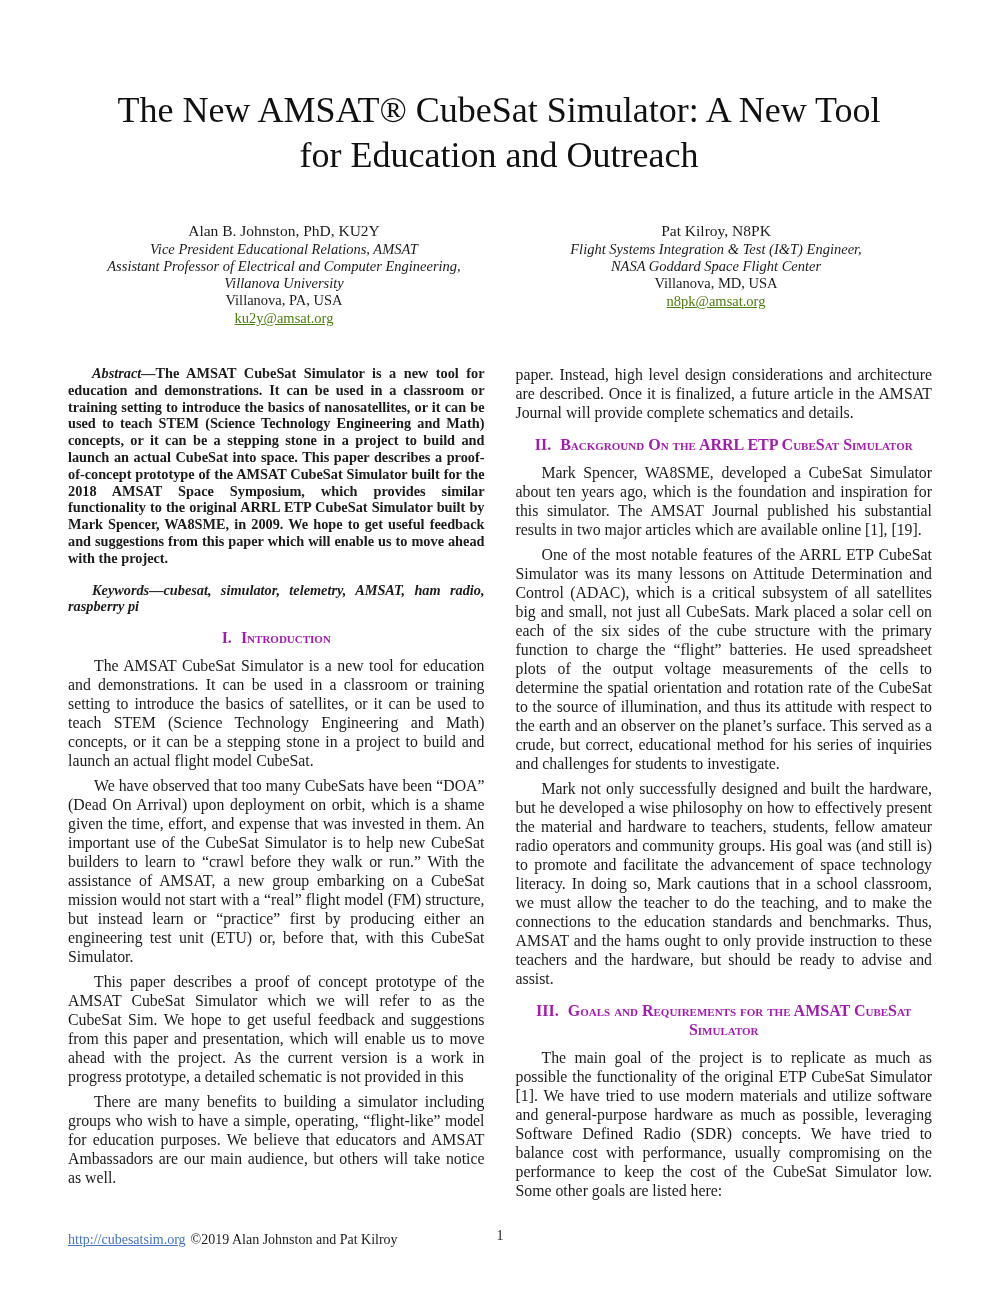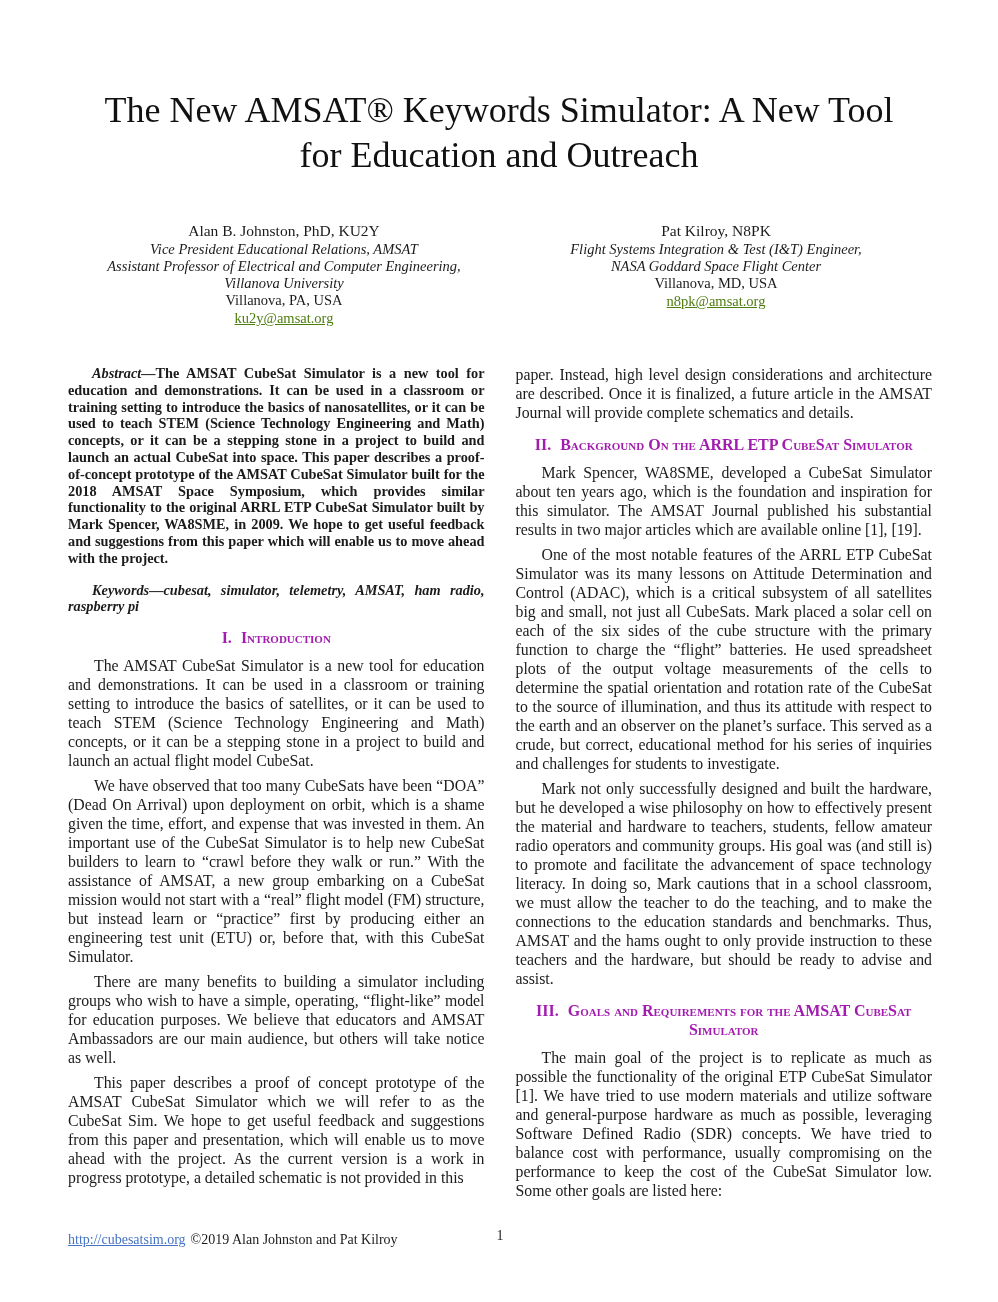--- a/index.html
+++ b/index.html
@@ -48,21 +48,21 @@
   .f-link { color:#4472c4; text-decoration:underline; cursor:pointer; margin-right:5px; }
   .f-page { display:block; text-align:center; }
 </style>
 </head>
 <body>
 
 <div class="page">
 
   <header class="title-block">
     <h1 class="title">
-      <span>The New AMSAT® Keywords Simulator: A New Tool</span>
+      <span>The New AMSAT® CubeSat Simulator: A New Tool</span>
       <span>for Education and Outreach</span>
     </h1>
   </header>
 
   <div class="authors">
     <div class="author">
       <div class="a-name">Alan B. Johnston, PhD, KU2Y</div>
       <div class="a-aff">Vice President Educational Relations, AMSAT</div>
       <div class="a-aff">Assistant Professor of Electrical and Computer Engineering,</div>
       <div class="a-aff">Villanova University</div>
@@ -79,22 +79,22 @@
   </div>
 
   <main class="columns">
 
     <section class="col">
       <p class="abstract"><span class="ab-label">Abstract—</span><span>The AMSAT CubeSat Simulator is a new tool for education and demonstrations. It can be used in a classroom or training setting to introduce the basics of nanosatellites, or it can be used to teach STEM (Science Technology Engineering and Math) concepts, or it can be a stepping stone in a project to build and launch an actual CubeSat into space. This paper describes a proof-of-concept prototype of the AMSAT CubeSat Simulator built for the 2018 AMSAT Space Symposium, which provides similar functionality to the original ARRL ETP CubeSat Simulator built by Mark Spencer, WA8SME, in 2009. We hope to get useful feedback and suggestions from this paper which will enable us to move ahead with the project.</span></p>
       <p class="keywords"><span>Keywords—</span><span>cubesat, simulator, telemetry, AMSAT, ham radio, raspberry pi</span></p>
       <h2 class="sec"><span class="num">I.</span><span class="sc">Introduction</span></h2>
       <p class="body">The AMSAT CubeSat Simulator is a new tool for education and demonstrations. It can be used in a classroom or training setting to introduce the basics of satellites, or it can be used to teach STEM (Science Technology Engineering and Math) concepts, or it can be a stepping stone in a project to build and launch an actual flight model CubeSat.</p>
       <p class="body">We have observed that too many CubeSats have been “DOA” (Dead On Arrival) upon deployment on orbit, which is a shame given the time, effort, and expense that was invested in them. An important use of the CubeSat Simulator is to help new CubeSat builders to learn to “crawl before they walk or run.” With the assistance of AMSAT, a new group embarking on a CubeSat mission would not start with a “real” flight model (FM) structure, but instead learn or “practice” first by producing either an engineering test unit (ETU) or, before that, with this CubeSat Simulator.</p>
+      <p class="body">This paper describes a proof of concept prototype of the AMSAT CubeSat Simulator which we will refer to as the CubeSat Sim. We hope to get useful feedback and suggestions from this paper and presentation, which will enable us to move ahead with the project. As the current version is a work in progress prototype, a detailed schematic is not provided in this</p>
       <p class="body">There are many benefits to building a simulator including groups who wish to have a simple, operating, “flight-like” model for education purposes. We believe that educators and AMSAT Ambassadors are our main audience, but others will take notice as well.</p>
-      <p class="body">This paper describes a proof of concept prototype of the AMSAT CubeSat Simulator which we will refer to as the CubeSat Sim. We hope to get useful feedback and suggestions from this paper and presentation, which will enable us to move ahead with the project. As the current version is a work in progress prototype, a detailed schematic is not provided in this</p>
     </section>
 
     <section class="col">
       <p class="body noindent">paper. Instead, high level design considerations and architecture are described. Once it is finalized, a future article in the AMSAT Journal will provide complete schematics and details.</p>
       <h2 class="sec"><span class="num">II.</span><span class="sc">Background On the ARRL ETP CubeSat Simulator</span></h2>
       <p class="body">Mark Spencer, WA8SME, developed a CubeSat Simulator about ten years ago, which is the foundation and inspiration for this simulator. The AMSAT Journal published his substantial results in two major articles which are available online [1], [19].</p>
       <p class="body">One of the most notable features of the ARRL ETP CubeSat Simulator was its many lessons on Attitude Determination and Control (ADAC), which is a critical subsystem of all satellites big and small, not just all CubeSats. Mark placed a solar cell on each of the six sides of the cube structure with the primary function to charge the “flight” batteries. He used spreadsheet plots of the output voltage measurements of the cells to determine the spatial orientation and rotation rate of the CubeSat to the source of illumination, and thus its attitude with respect to the earth and an observer on the planet’s surface. This served as a crude, but correct, educational method for his series of inquiries and challenges for students to investigate.</p>
       <p class="body">Mark not only successfully designed and built the hardware, but he developed a wise philosophy on how to effectively present the material and hardware to teachers, students, fellow amateur radio operators and community groups. His goal was (and still is) to promote and facilitate the advancement of space technology literacy. In doing so, Mark cautions that in a school classroom, we must allow the teacher to do the teaching, and to make the connections to the education standards and benchmarks. Thus, AMSAT and the hams ought to only provide instruction to these teachers and the hardware, but should be ready to advise and assist.</p>
       <h2 class="sec"><span class="num">III.</span><span class="sc">Goals and Requirements for the AMSAT CubeSat Simulator</span></h2>
       <p class="body">The main goal of the project is to replicate as much as possible the functionality of the original ETP CubeSat Simulator [1]. We have tried to use modern materials and utilize software and general-purpose hardware as much as possible, leveraging Software Defined Radio (SDR) concepts. We have tried to balance cost with performance, usually compromising on the performance to keep the cost of the CubeSat Simulator low. Some other goals are listed here:</p>

